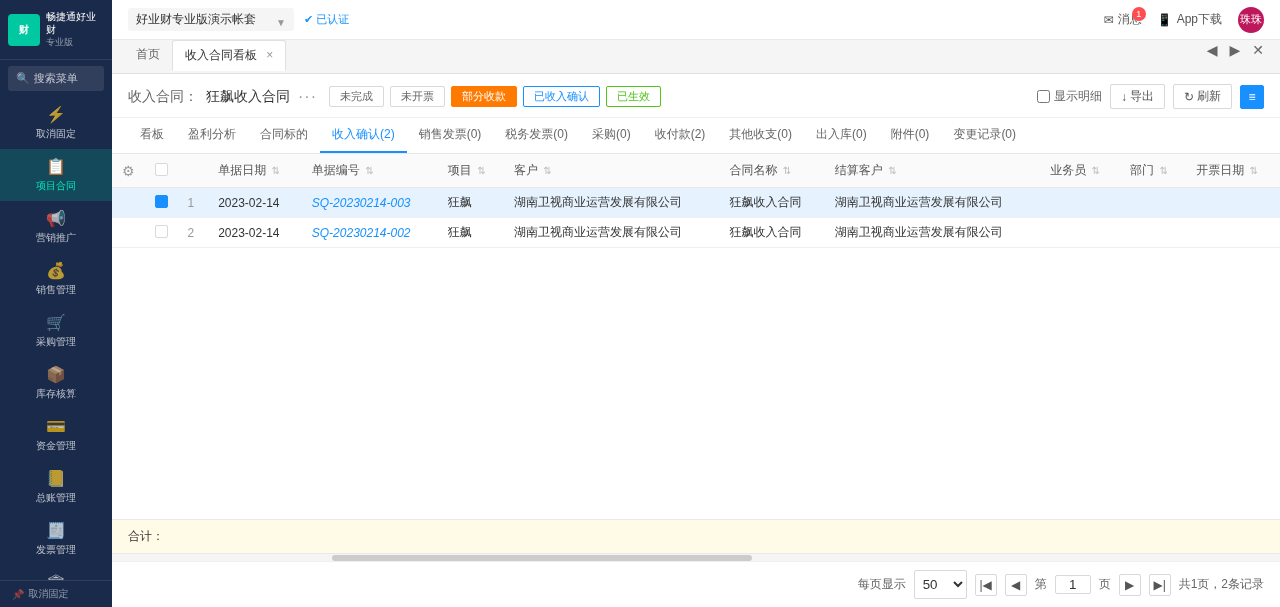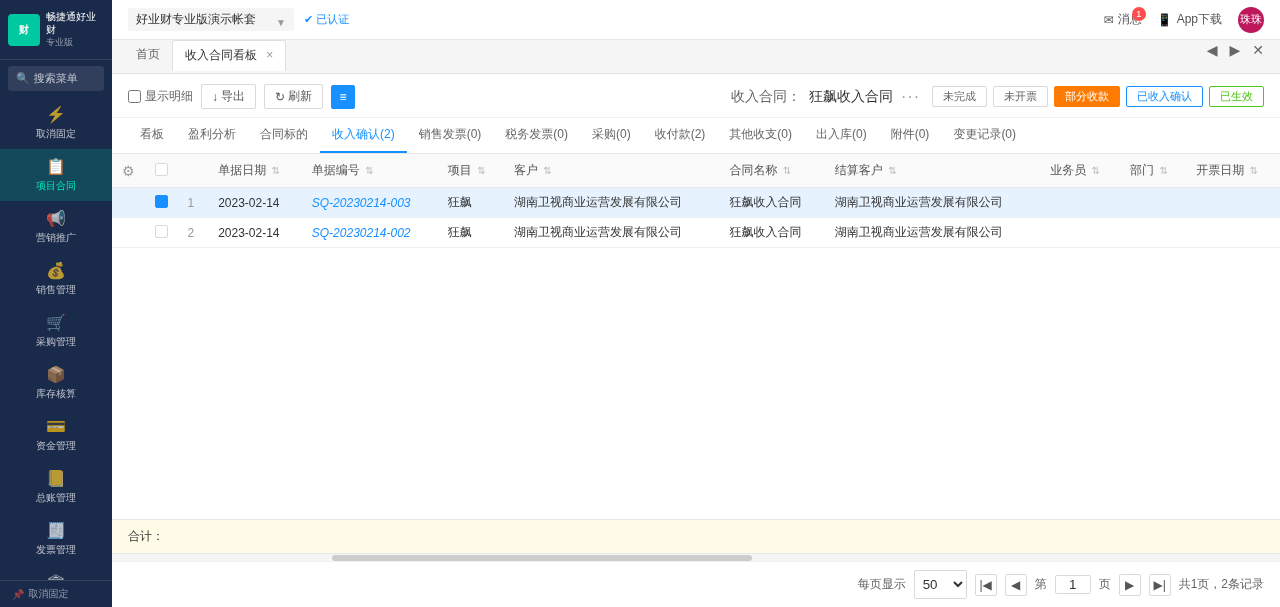--- a/index.html
+++ b/index.html
@@ -209,51 +209,51 @@
     <div class="tab-nav">
       <button class="tab-nav-btn">◀</button>
       <button class="tab-nav-btn">▶</button>
       <button class="tab-nav-btn">✕</button>
     </div>
   </div>
 
   <div class="content">
 
     <div class="contract-header">
+      <div style="display:flex;align-items:center;gap:12px;">
+        <div class="contract-title">
+          <span class="contract-title-label">收入合同：</span>
+          <span class="contract-title-name">狂飙收入合同</span>
+          <span class="contract-title-more">···</span>
+        </div>
+        <div class="contract-status-bar">
+          <button class="status-btn">未完成</button>
+          <button class="status-btn">未开票</button>
+          <button class="status-btn partial">部分收款</button>
+          <button class="status-btn confirmed">已收入确认</button>
+          <button class="status-btn active">已生效</button>
+        </div>
+      </div>
       <div style="display:flex;align-items:center;gap:8px;">
         <label class="show-detail-check">
           <input type="checkbox" style="">
           <span>显示明细</span>
         </label>
         <button class="action-btn">
           <span>↓</span>
           <span>导出</span>
         </button>
         <button class="action-btn">
           <span>↻</span>
           <span>刷新</span>
         </button>
         <div class="action-btn detail-icon">
           <span>≡</span>
         </div>
       </div>
-      <div style="display:flex;align-items:center;gap:12px;">
-        <div class="contract-title">
-          <span class="contract-title-label">收入合同：</span>
-          <span class="contract-title-name">狂飙收入合同</span>
-          <span class="contract-title-more">···</span>
-        </div>
-        <div class="contract-status-bar">
-          <button class="status-btn">未完成</button>
-          <button class="status-btn">未开票</button>
-          <button class="status-btn partial">部分收款</button>
-          <button class="status-btn confirmed">已收入确认</button>
-          <button class="status-btn active">已生效</button>
-        </div>
-      </div>
     </div>
 
     <div class="sub-tabs">
       <div class="sub-tab">
         <span>看板</span>
       </div>
       <div class="sub-tab">
         <span>盈利分析</span>
       </div>
       <div class="sub-tab">

